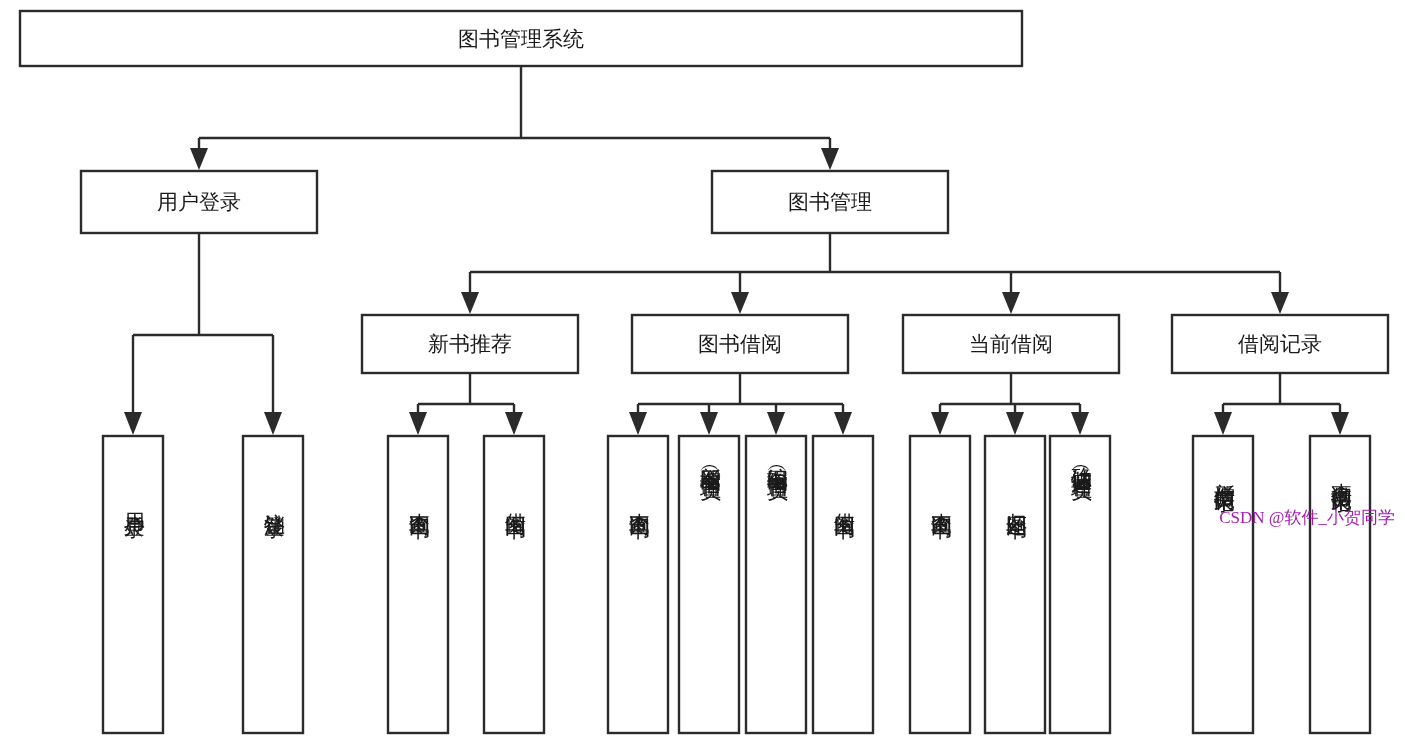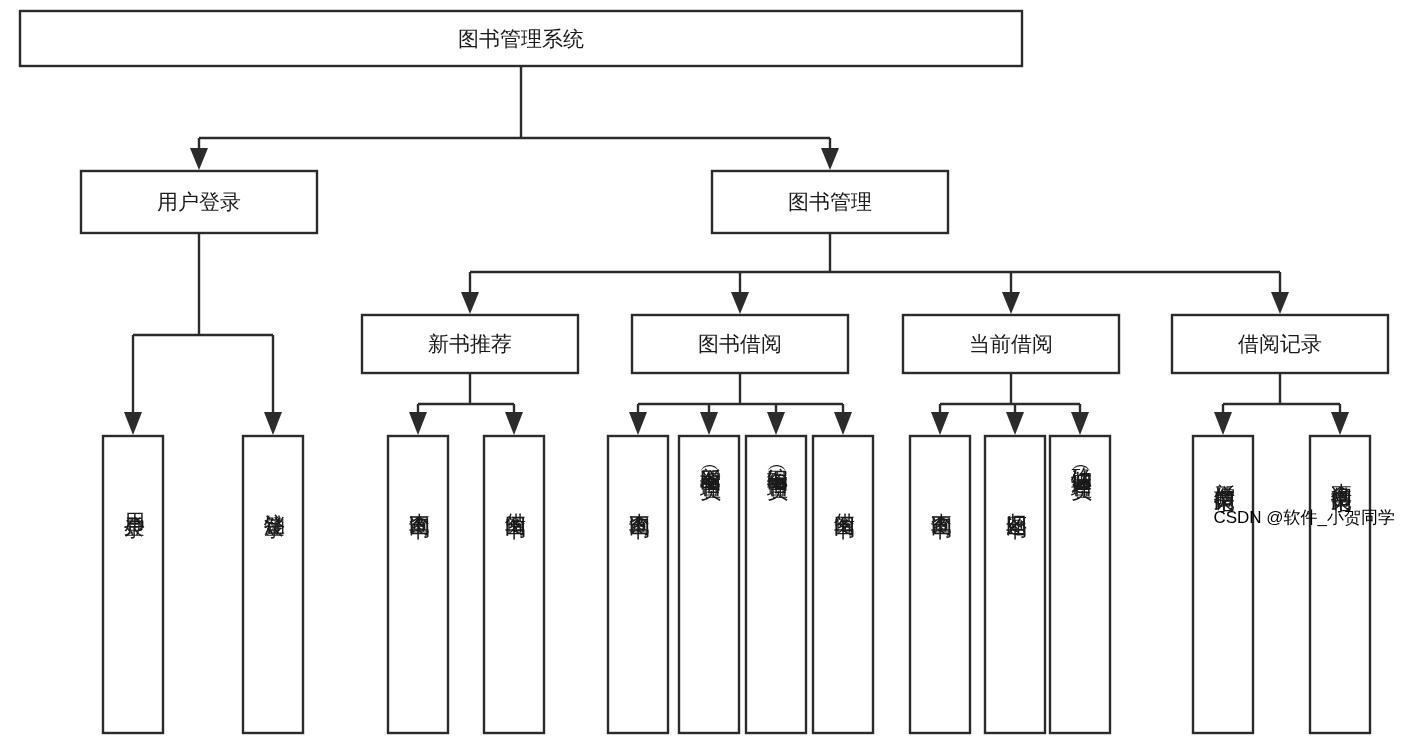--- a/index.html
+++ b/index.html
@@ -56,23 +56,23 @@
     fill: #1a1a1a;
     writing-mode: vertical-rl;
     text-orientation: upright;
     dominant-baseline: middle;
     letter-spacing: 2px;
   }
   .watermark {
     position: absolute;
     right: 10px;
     bottom: 8px;
-    font-family: Liberation Sans, sans-serif;
+    font-family: Liberation Serif, serif;
     font-size: 17px;
-    color: #000000;
+    color: #a21caf;
     white-space: nowrap;
     user-select: none;
   }
 </style>
 </head>
 <body>
 
 <div id="diagram-root">
 
   <svg id="flowchart" viewBox="0 0 1405 747">

